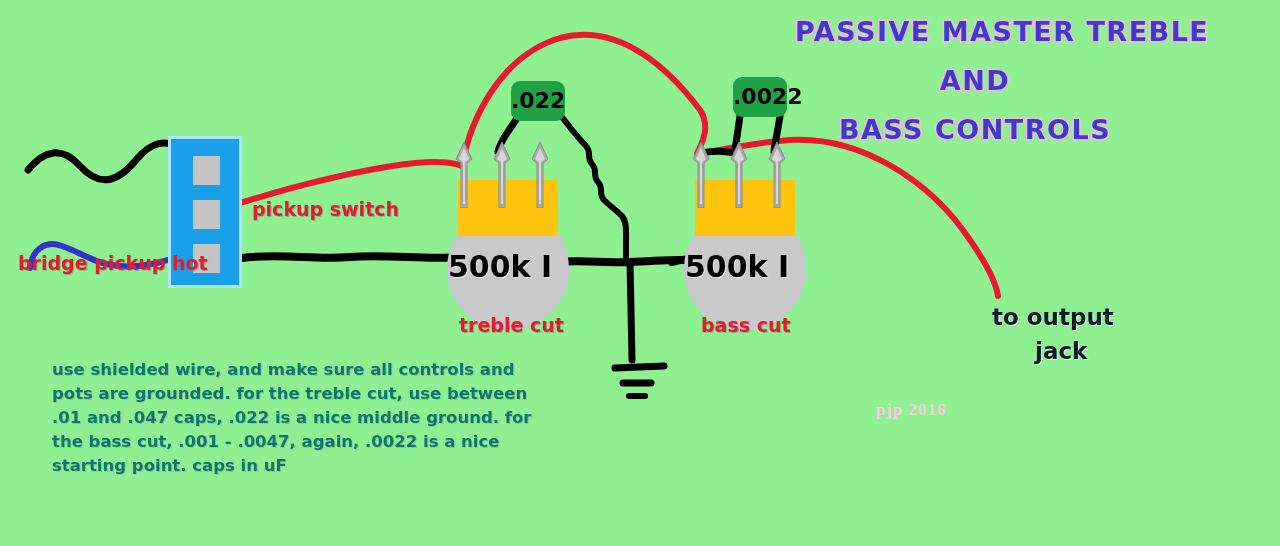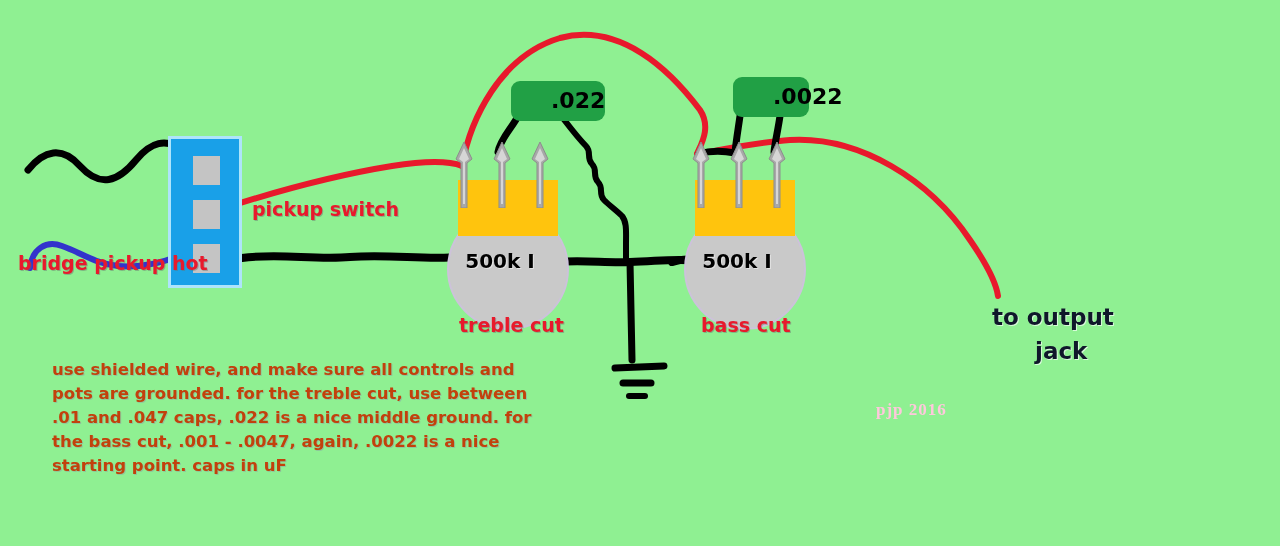--- a/index.html
+++ b/index.html
@@ -75,21 +75,21 @@
   
   #note {
     position: absolute;
     left: 52px;
     top: 358px;
     width: 500px;
     font-family: "DejaVu Sans", sans-serif;
     font-weight: bold;
     font-size: 16.5px;
     line-height: 24px;
-    color: #c2410c;
+    color: #0f766e;
     text-shadow: 1px 1px 0 rgba(140,140,170,0.40);
   }
 
   
   #watermark {
     position: absolute;
     left: 876px;
     top: 400px;
     font-family: Liberation Serif, serif;
     font-weight: bold;
@@ -142,21 +142,21 @@
     background: #ffc40d;
   }
   .pot-value {
     position: absolute;
     left: 0;
     top: 107px;
     width: 106px;
     text-align: center;
     font-family: "DejaVu Sans", sans-serif;
     font-weight: bold;
-    font-size: 20px;
+    font-size: 30px;
     color: #000000;
     text-shadow: 1px 1px 0 rgba(255,255,255,0.5);
   }
   .pot-lug {
     position: absolute;
     top: 0px;
     width: 20px;
     height: 66px;
   }
   .pot-lug-1 { left: 7px; }
@@ -170,24 +170,23 @@
   .cap {
     position: absolute;
     background: #21a045;
     border-radius: 9px;
     font-family: "DejaVu Sans", sans-serif;
     font-weight: bold;
     font-size: 22px;
     color: #000000;
     text-align: center;
     line-height: 40px;
-    padding-left: 40px;
   }
   #cap-treble { left: 511px; top: 81px; width: 54px; height: 40px; }
-  #cap-bass   { left: 733px; top: 77px; width: 36px; height: 40px; }
+  #cap-bass   { left: 733px; top: 77px; width: 54px; height: 40px; }
 </style>
 </head>
 <body>
 
 <div id="stage" style="background: rgb(143, 240, 146);">
 
   <svg id="wire-layer" viewBox="0 0 1280 546">
     <defs>
       <g id="lug-shape">
         <path d="M10 0 L18 17 L13 21 L13 66 L7 66 L7 21 L2 17 Z" fill="#a8a8a8" stroke="#8d8d8d" stroke-width="1"></path>
@@ -228,20 +227,25 @@
 
     <path d="M740,116 C738,130 736,142 735,152" fill="none" stroke="#000000" stroke-width="7" stroke-linecap="round"></path>
 
     <path d="M780,116 C778,130 775,142 774,152" fill="none" stroke="#000000" stroke-width="7" stroke-linecap="round"></path>
 
     <path d="M699,154 C712,150 724,151 735,153" fill="none" stroke="#000000" stroke-width="7" stroke-linecap="round"></path>
 
     <path d="M672,262 C680,260 688,258 696,261" fill="none" stroke="#000000" stroke-width="8" stroke-linecap="round"></path>
   </svg>
 
+  <div class="title-block">
+    <div class="title-line">PASSIVE MASTER TREBLE</div>
+    <div class="title-line">AND</div>
+    <div class="title-line">BASS CONTROLS</div>
+  </div>
 
   <div id="pickup-switch">
     <div class="switch-lug" id="switch-lug-1"></div>
     <div class="switch-lug" id="switch-lug-2"></div>
     <div class="switch-lug" id="switch-lug-3"></div>
   </div>
 
   <div class="pot" id="pot-treble">
     <div class="pot-body"></div>
     <div class="pot-plate"></div>

